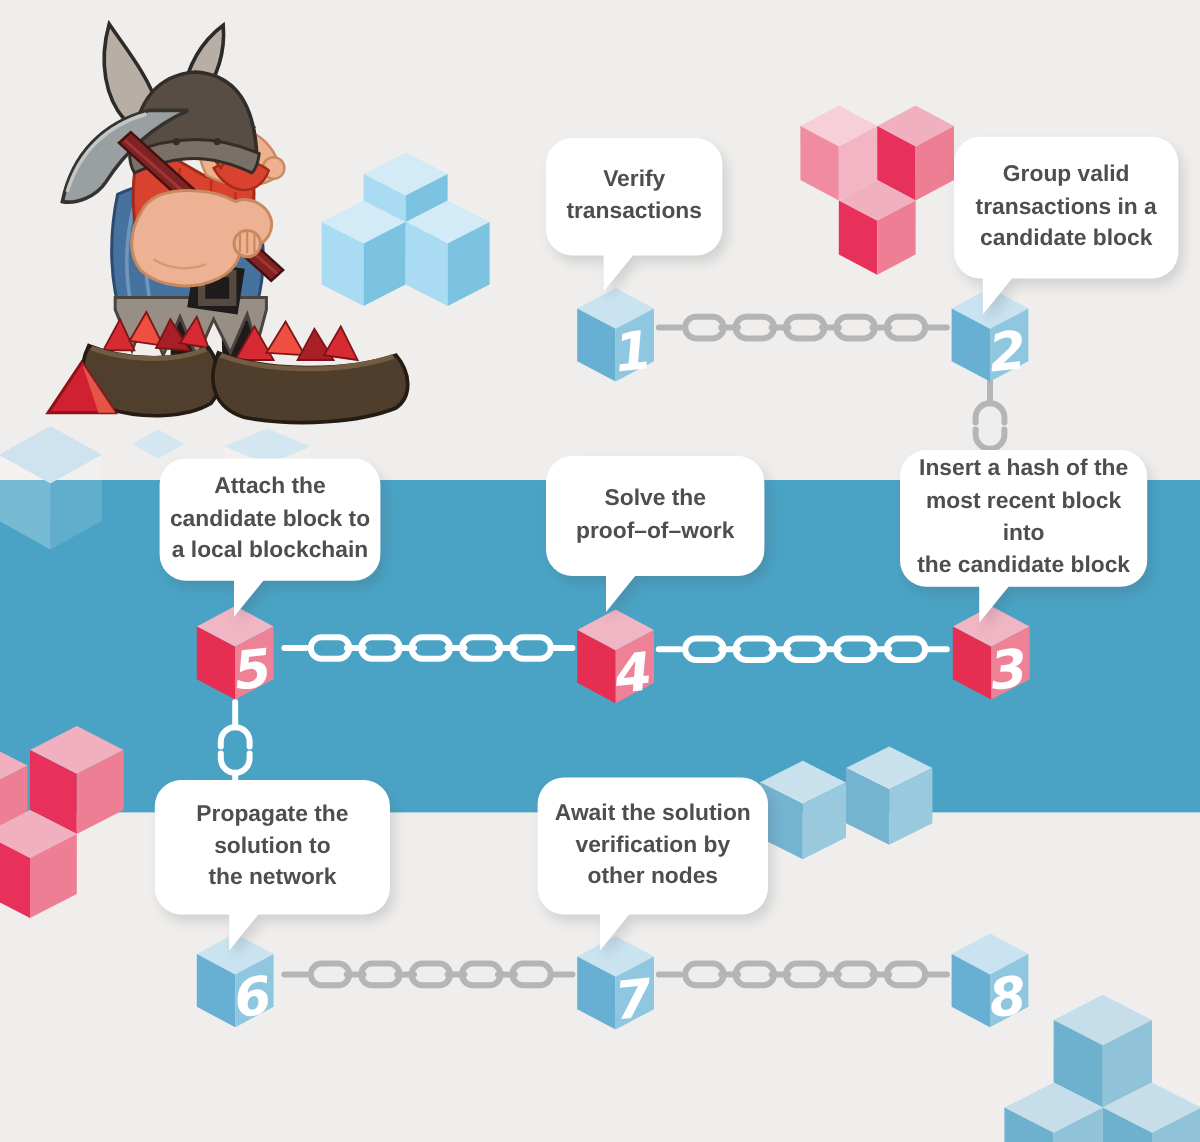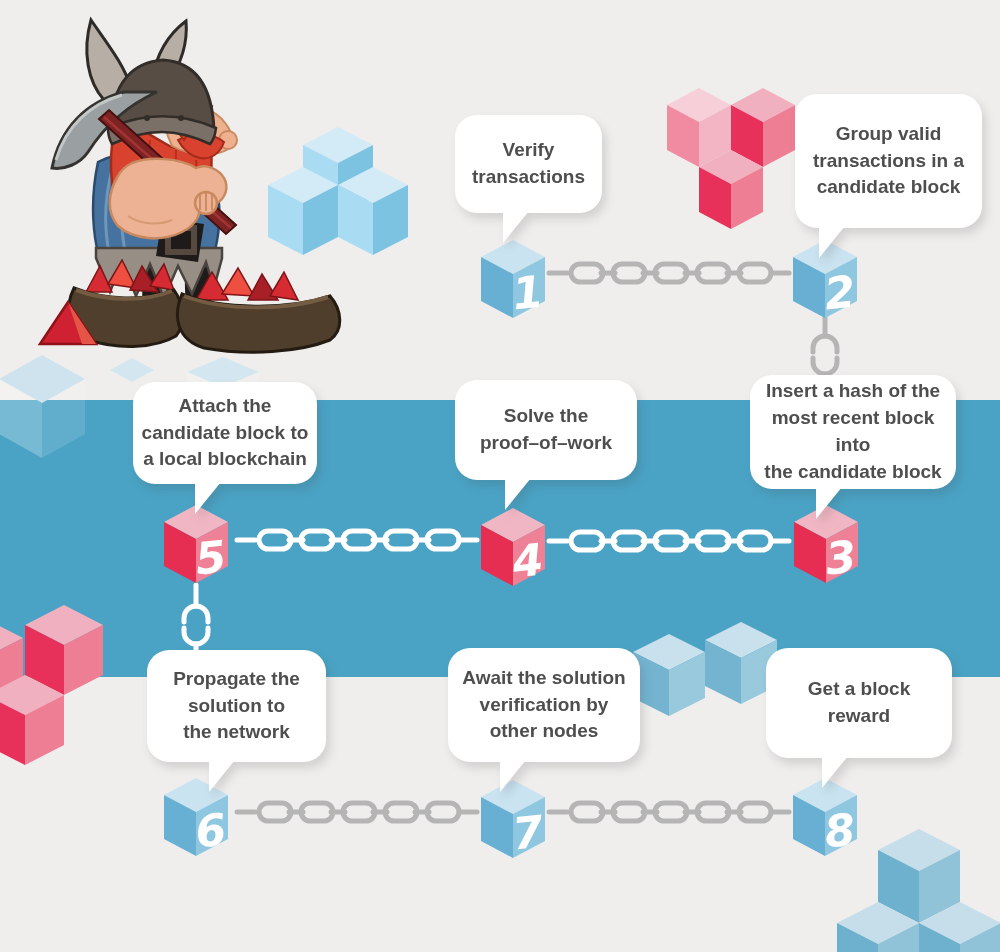--- a/index.html
+++ b/index.html
@@ -257,47 +257,43 @@
       <polygon points="40,344 68,302 96,344" fill="#cf2131" stroke="#8e1218" stroke-width="2.5"></polygon>
       <polygon points="68,302 82,344 96,344" fill="#e45547"></polygon>
     </g>
   </g>
 </svg>
 
 <div class="bubble" style="left:455px;top:115px;width:147px;height:98px;--tl:48px">
   <span>Verify
 transactions</span>
 </div>
-<div class="bubble" style="left:795px;top:94px;width:187px;height:134px;--tl:24px">
+<div class="bubble" style="left:795px;top:114px;width:187px;height:118px;--tl:24px">
   <span>Group valid
 transactions in a
 candidate block</span>
 </div>
 <div class="bubble" style="left:750px;top:375px;width:206px;height:114px;--tl:66px">
   <span>Insert a hash of the
 most recent block into
 the candidate block</span>
 </div>
 <div class="bubble" style="left:455px;top:380px;width:182px;height:100px;--tl:50px">
   <span>Solve the
 proof–of–work</span>
 </div>
 <div class="bubble" style="left:133px;top:382px;width:184px;height:102px;--tl:62px">
   <span>Attach the
 candidate block to
 a local blockchain</span>
 </div>
-<div class="bubble" style="left:147px;top:650px;width:179px;height:112px;--tl:62px">
+<div class="bubble" style="left:129px;top:650px;width:196px;height:112px;--tl:62px">
   <span>Propagate the
 solution to
 the network</span>
 </div>
 <div class="bubble" style="left:448px;top:648px;width:192px;height:114px;--tl:52px">
   <span>Await the solution
 verification by
 other nodes</span>
 </div>
-<div class="bubble" style="left:766px;top:648px;width:186px;height:110px;--tl:56px">
-  <span>Get a block
-reward</span>
-</div>
 
 </div>
 
 </body></html>

